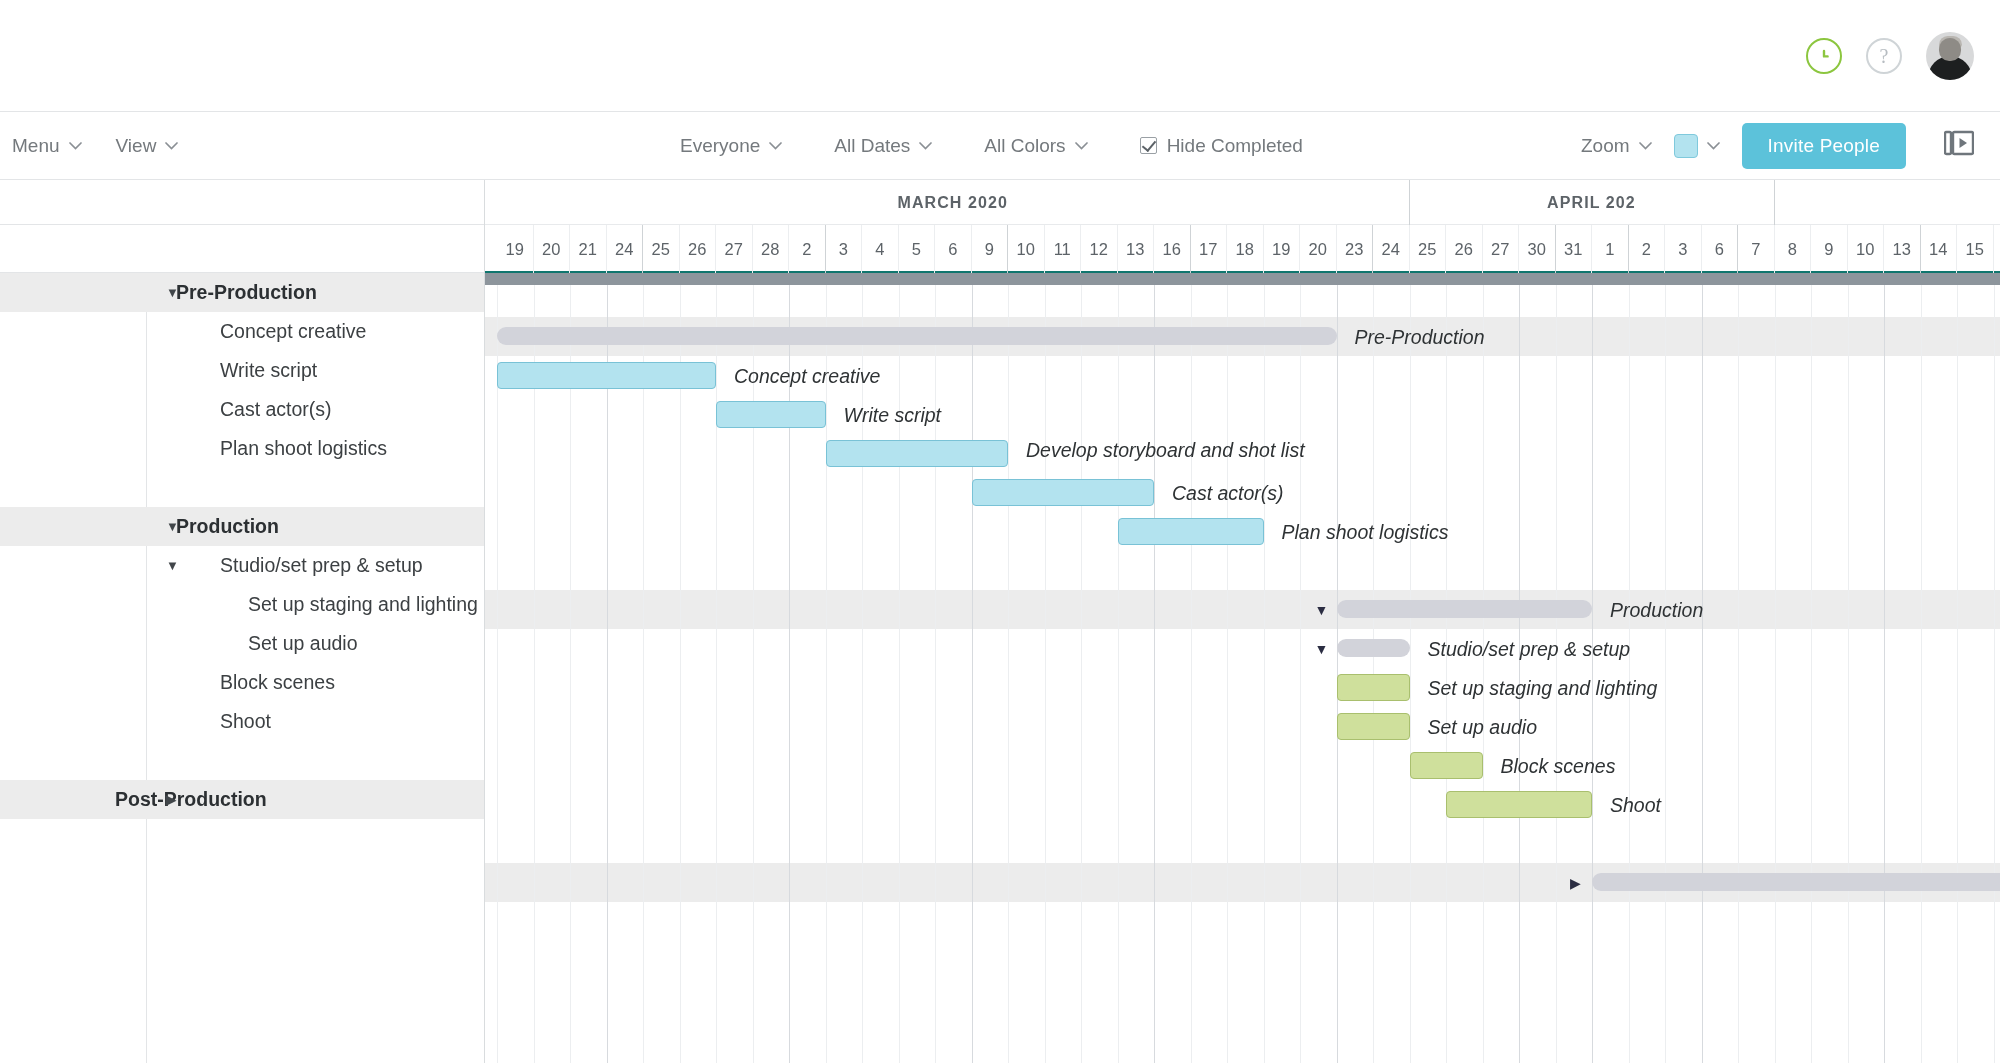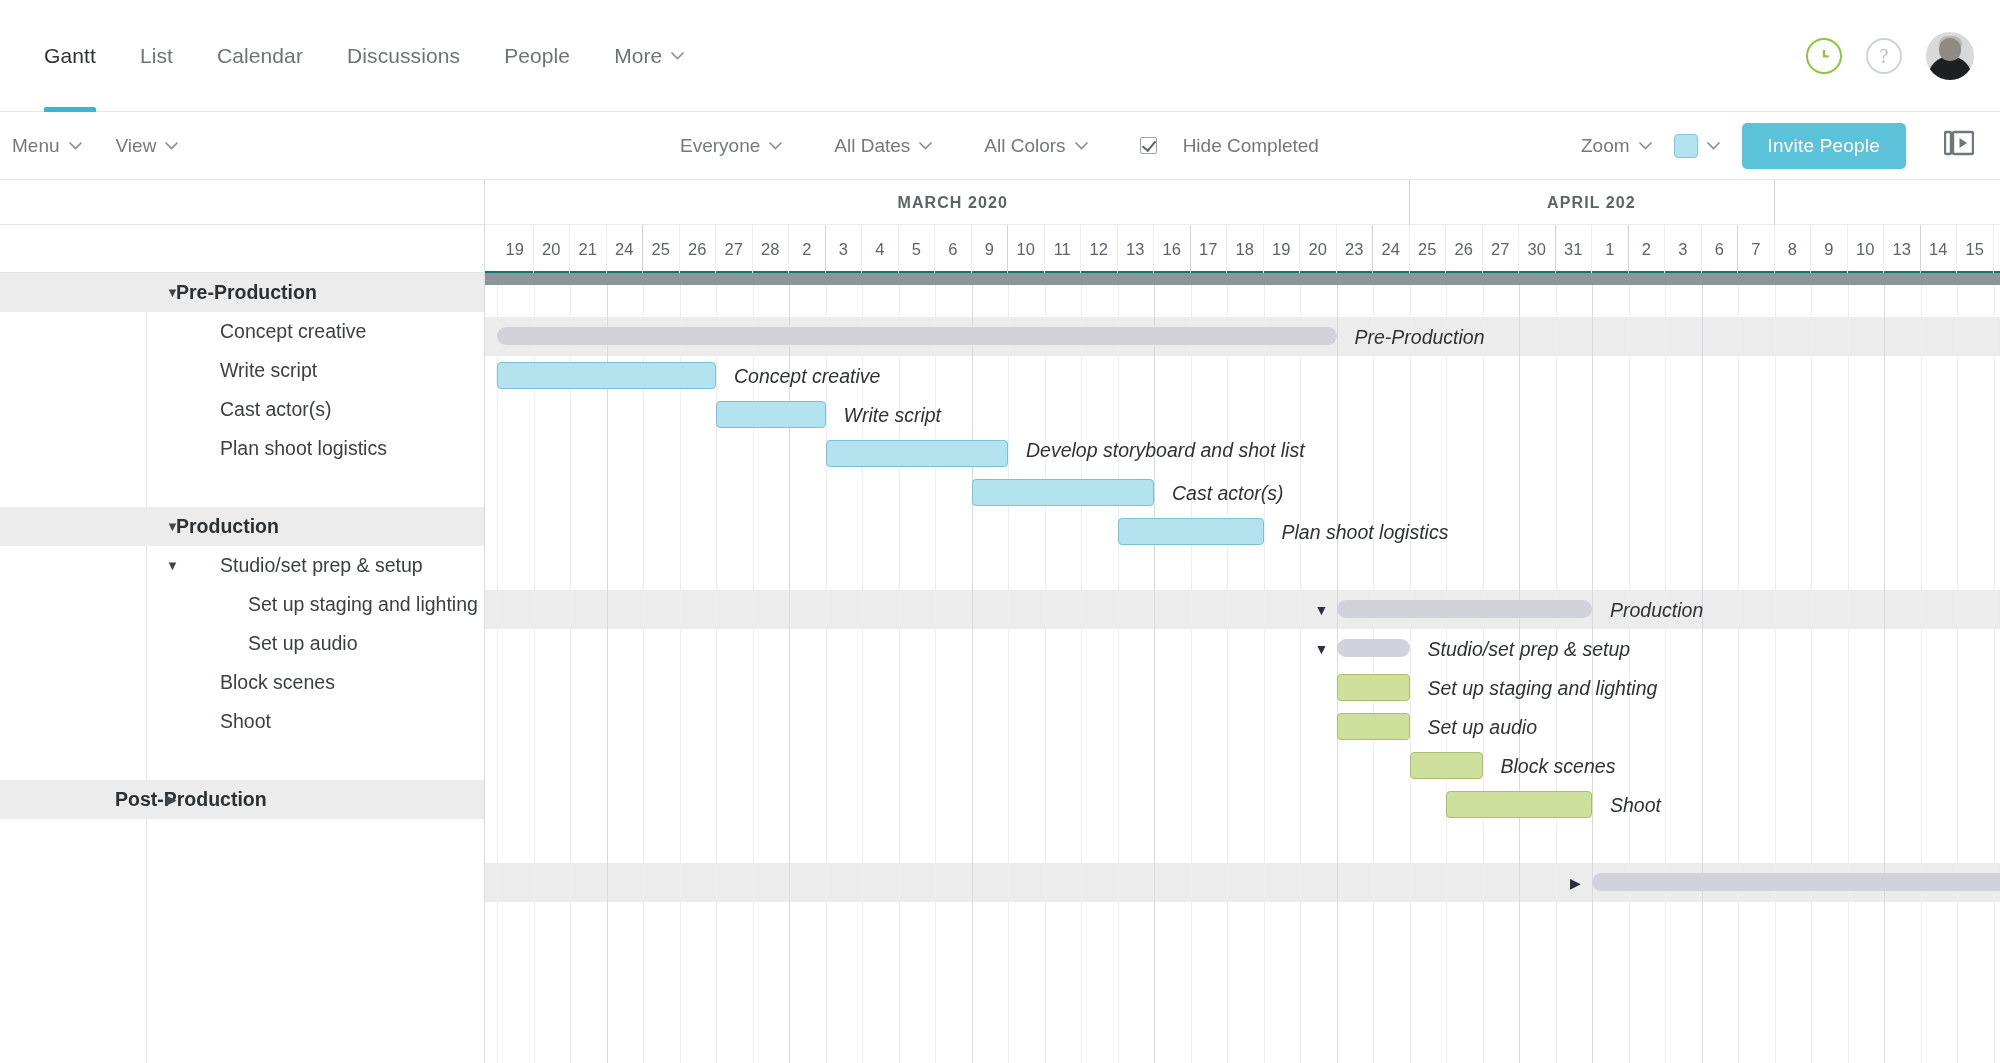--- a/index.html
+++ b/index.html
@@ -304,45 +304,20 @@
     color: #2b2d42;
     line-height: 1;
     pointer-events: auto;
     cursor: pointer;
   }
 </style>
 </head>
 <body>
 
 <div class="topnav">
-  <div class="tabs">
-      <div class="tab active">
-        <span>Gantt</span>
-      </div>
-      <div class="tab">
-        <span>List</span>
-      </div>
-      <div class="tab">
-        <span>Calendar</span>
-      </div>
-      <div class="tab">
-        <span>Discussions</span>
-      </div>
-      <div class="tab">
-        <span>People</span>
-      </div>
-      <div class="tab">
-        <span>More</span>
-        <span class="chev">
-          <svg width="13" height="8" viewBox="0 0 13 8">
-            <path d="M1 1 L6.5 6.5 L12 1" stroke="#8b9095" stroke-width="1.7" fill="none" stroke-linecap="round"></path>
-          </svg>
-        </span>
-      </div>
-    </div>
   <div class="topnav-right">
     <div class="icon-circle clock-ic">
       <svg width="18" height="18" viewBox="0 0 18 18">
           <path d="M9 4 L9 9.4 L12.6 9.4" stroke="#8cc63f" stroke-width="2.4" fill="none" stroke-linecap="round" stroke-linejoin="round"></path>
         </svg>
     </div>
     <div class="icon-circle help-ic">
       <span>?</span>
     </div>
     <div class="avatar">
@@ -391,21 +366,21 @@
         </span>
     </div>
     <div class="tb-item">
       <span>All Colors</span>
       <span class="chev">
           <svg width="13" height="8" viewBox="0 0 13 8">
             <path d="M1 1 L6.5 6.5 L12 1" stroke="#8b9095" stroke-width="1.7" fill="none" stroke-linecap="round"></path>
           </svg>
         </span>
     </div>
-    <div class="tb-item" style="gap:16px">
+    <div class="tb-item" style="gap:0">
       <span class="chk"></span>
       <span>Hide Completed</span>
     </div>
   </div>
 
   <div class="tb-right">
     <div class="tb-item">
       <span>Zoom</span>
       <span class="chev">
           <svg width="13" height="8" viewBox="0 0 13 8">

